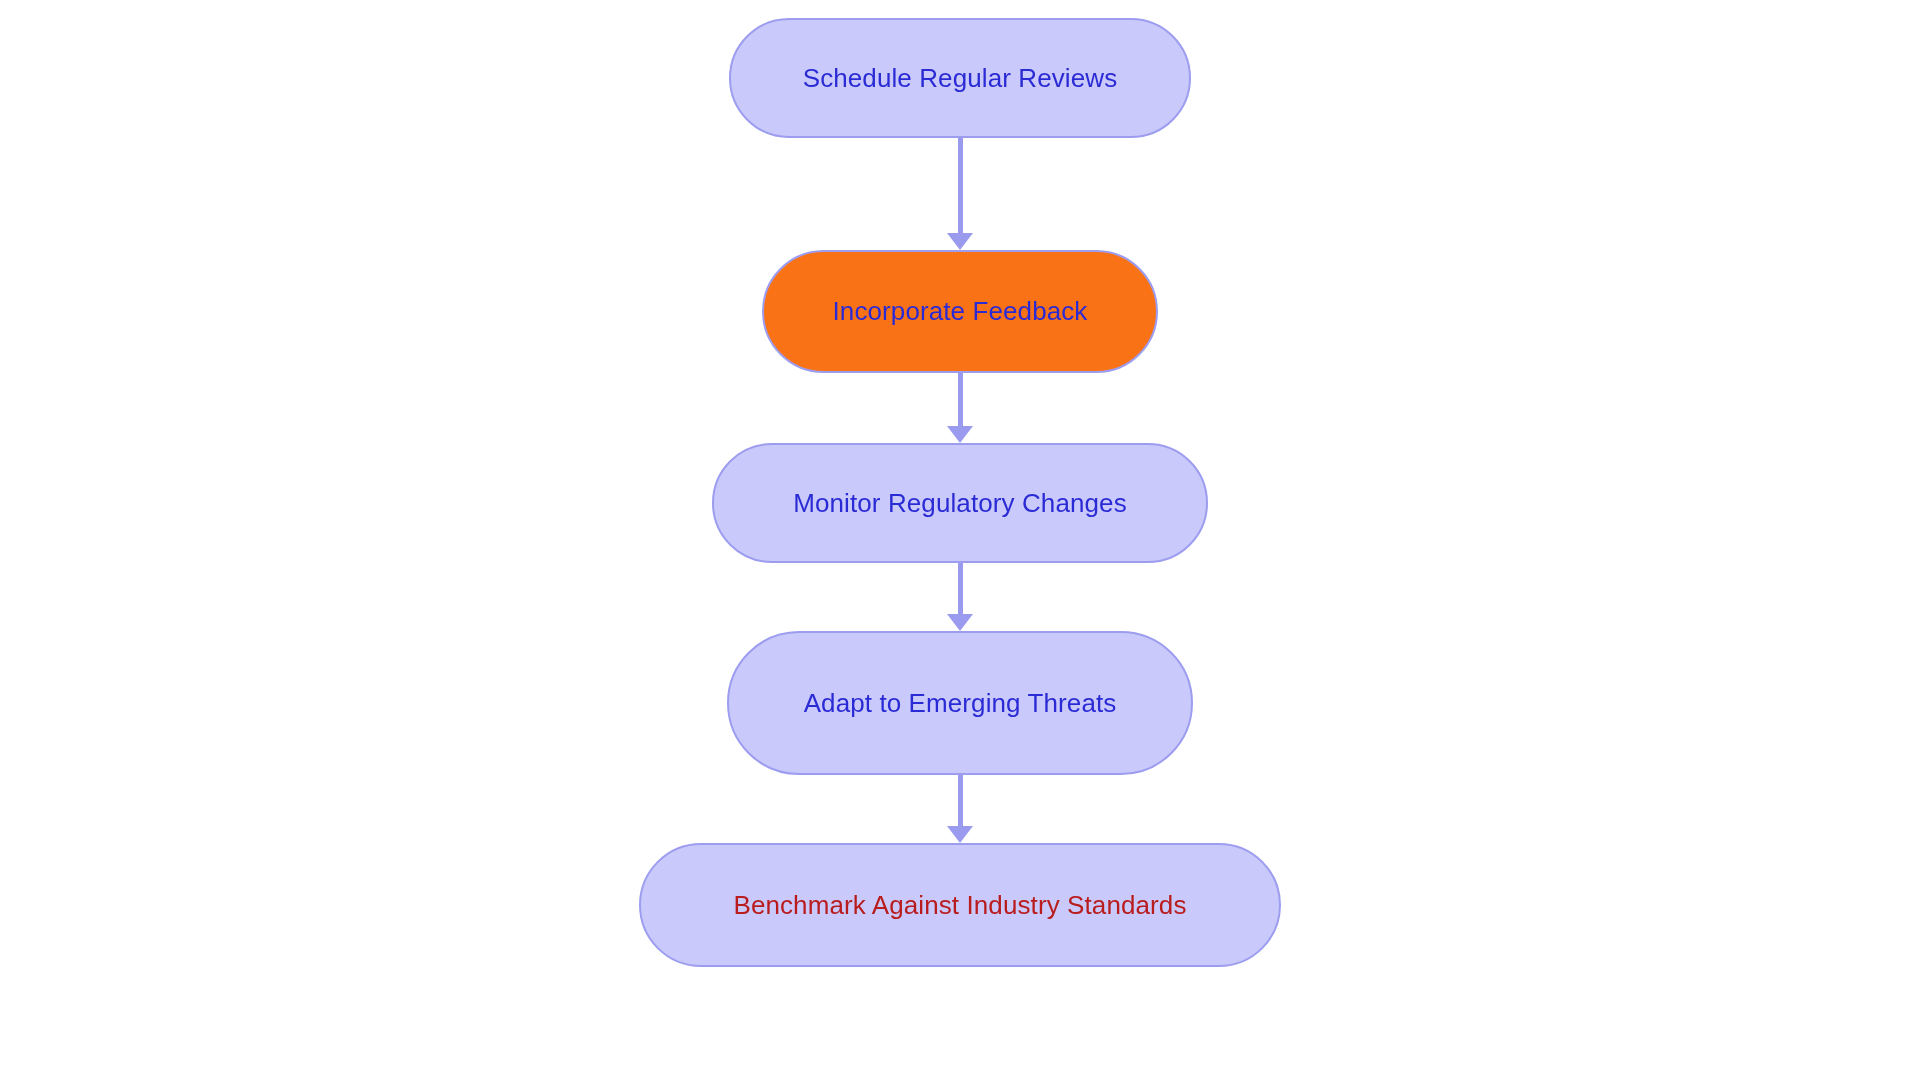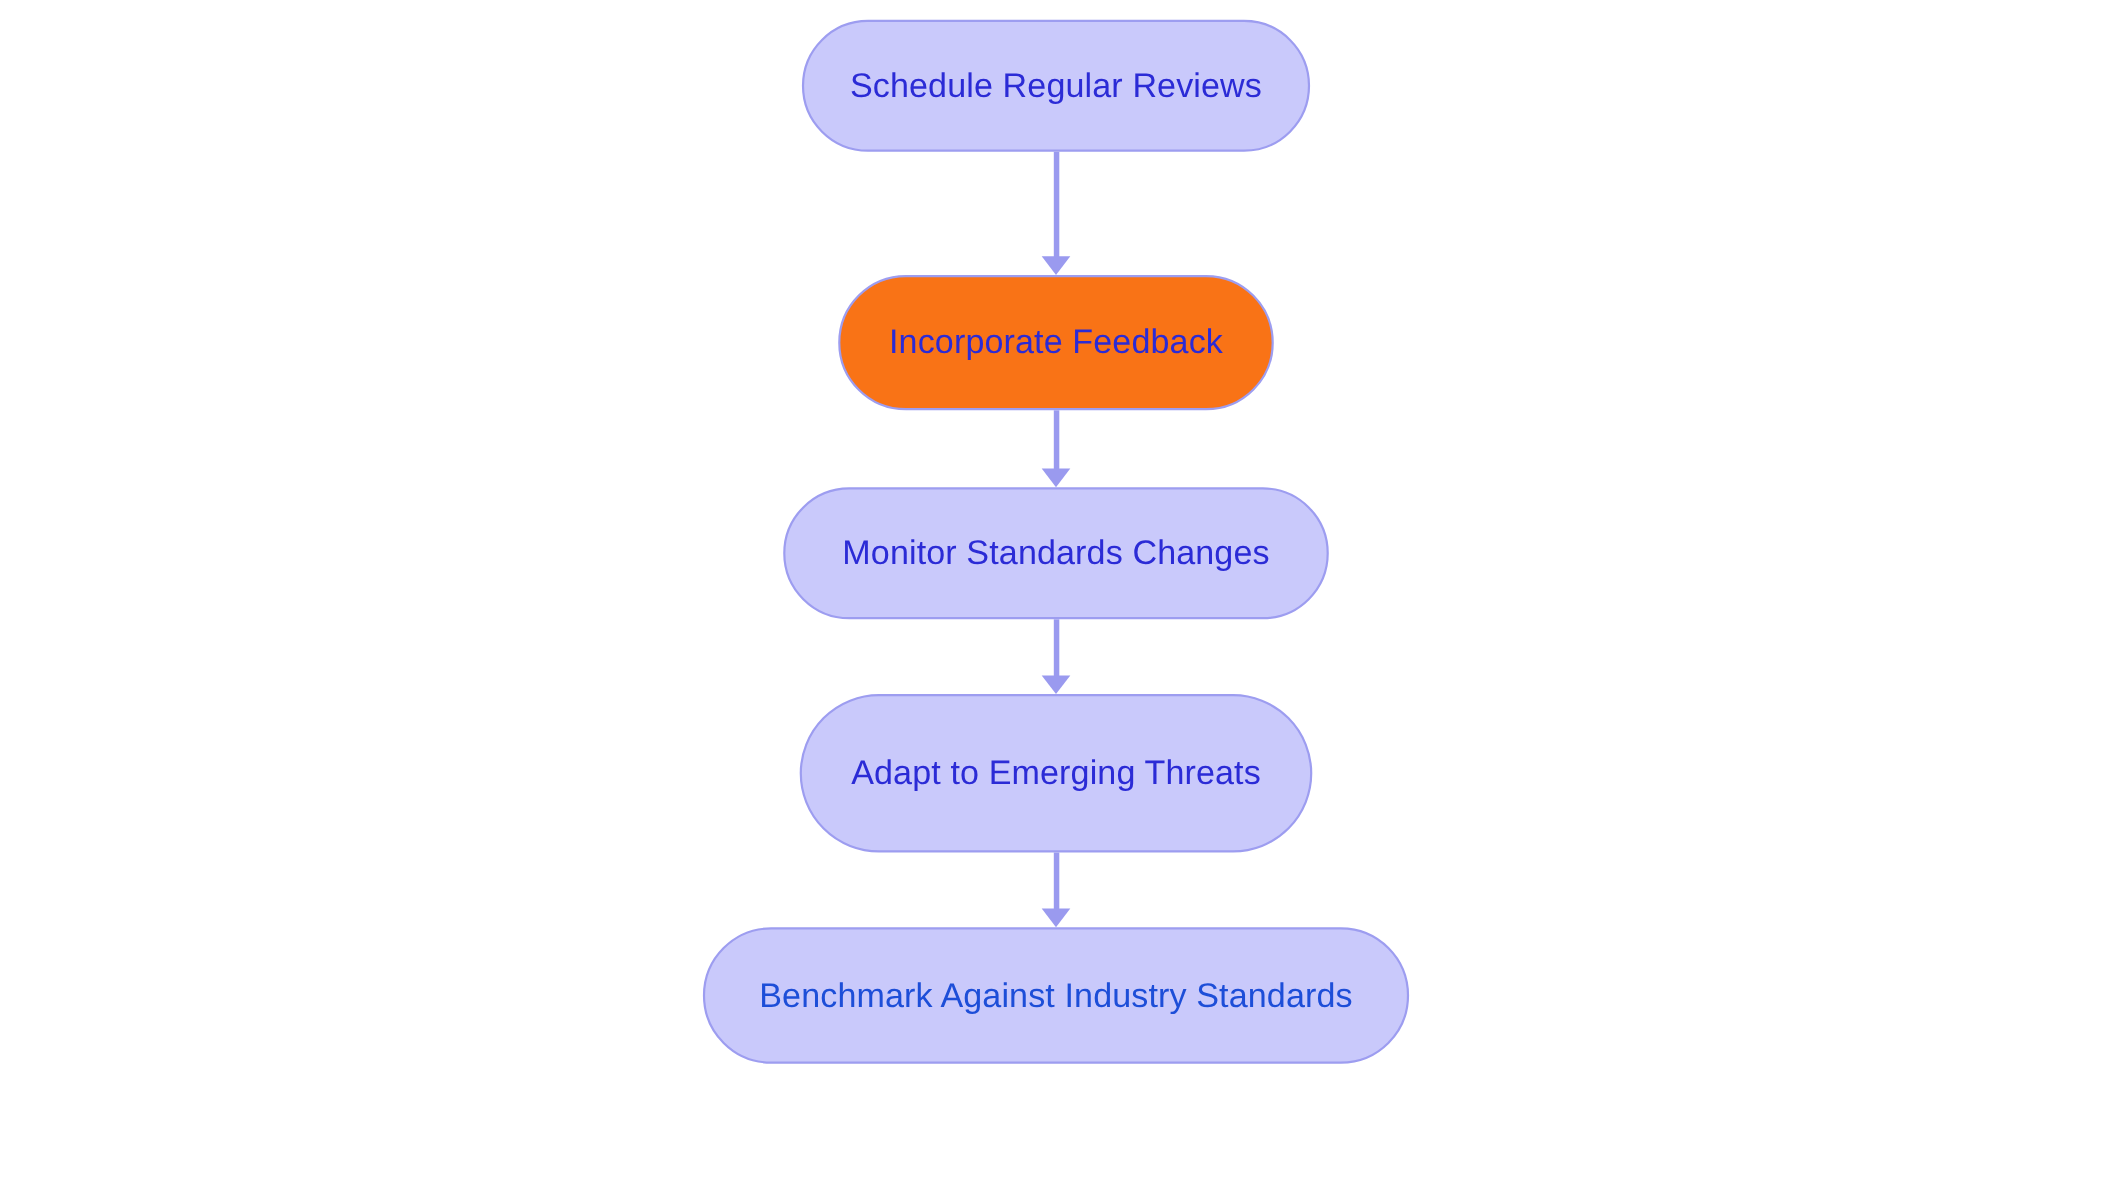--- a/index.html
+++ b/index.html
@@ -32,21 +32,21 @@
   .node {
     box-sizing: border-box;
     background: #c9c9fb;
     border: 2px solid #0369a1;
     border-radius: 999px;
     color: #2b2bd6;
     display: flex;
     align-items: center;
     justify-content: center;
     text-align: center;
-    font-size: 31px;
+    font-size: 26px;
     font-weight: 400;
     letter-spacing: 0.1px;
     line-height: 1.1;
     white-space: nowrap;
   }
   .connector {
     position: relative;
     width: 40px;
     display: flex;
     flex-direction: column;
@@ -79,30 +79,30 @@
       <div class="connector-head" style="border-top-color: rgb(154, 154, 239);"></div>
     </div>
 
     <div class="node" id="n2" style="width: 396px; height: 123px; background: #f97316; border-color: rgb(157, 157, 240); color: rgb(43, 43, 214);">Incorporate Feedback</div>
 
     <div class="connector" id="c2" style="height: 70px;">
       <div class="connector-line" style="background: rgb(154, 154, 239);"></div>
       <div class="connector-head" style="border-top-color: rgb(154, 154, 239);"></div>
     </div>
 
-    <div class="node" id="n3" style="width: 496px; height: 120px; background: rgb(201, 201, 251); border-color: rgb(157, 157, 240); color: rgb(43, 43, 214);">Monitor Standards Changes</div>
+    <div class="node" id="n3" style="width: 496px; height: 120px; background: rgb(201, 201, 251); border-color: rgb(157, 157, 240); color: rgb(43, 43, 214);">Monitor Regulatory Changes</div>
 
     <div class="connector" id="c3" style="height: 68px;">
       <div class="connector-line" style="background: rgb(154, 154, 239);"></div>
       <div class="connector-head" style="border-top-color: rgb(154, 154, 239);"></div>
     </div>
 
     <div class="node" id="n4" style="width: 466px; height: 144px; background: rgb(201, 201, 251); border-color: rgb(157, 157, 240); color: rgb(43, 43, 214);">Adapt to Emerging Threats</div>
 
     <div class="connector" id="c4" style="height: 68px;">
       <div class="connector-line" style="background: rgb(154, 154, 239);"></div>
       <div class="connector-head" style="border-top-color: rgb(154, 154, 239);"></div>
     </div>
 
-    <div class="node" id="n5" style="width: 642px; height: 124px; background: rgb(201, 201, 251); border-color: rgb(157, 157, 240); color: #1d4ed8;">Benchmark Against Industry Standards</div>
+    <div class="node" id="n5" style="width: 642px; height: 124px; background: rgb(201, 201, 251); border-color: rgb(157, 157, 240); color: #b91c1c;">Benchmark Against Industry Standards</div>
 
   </div>
 </div>
 
 </body></html>

